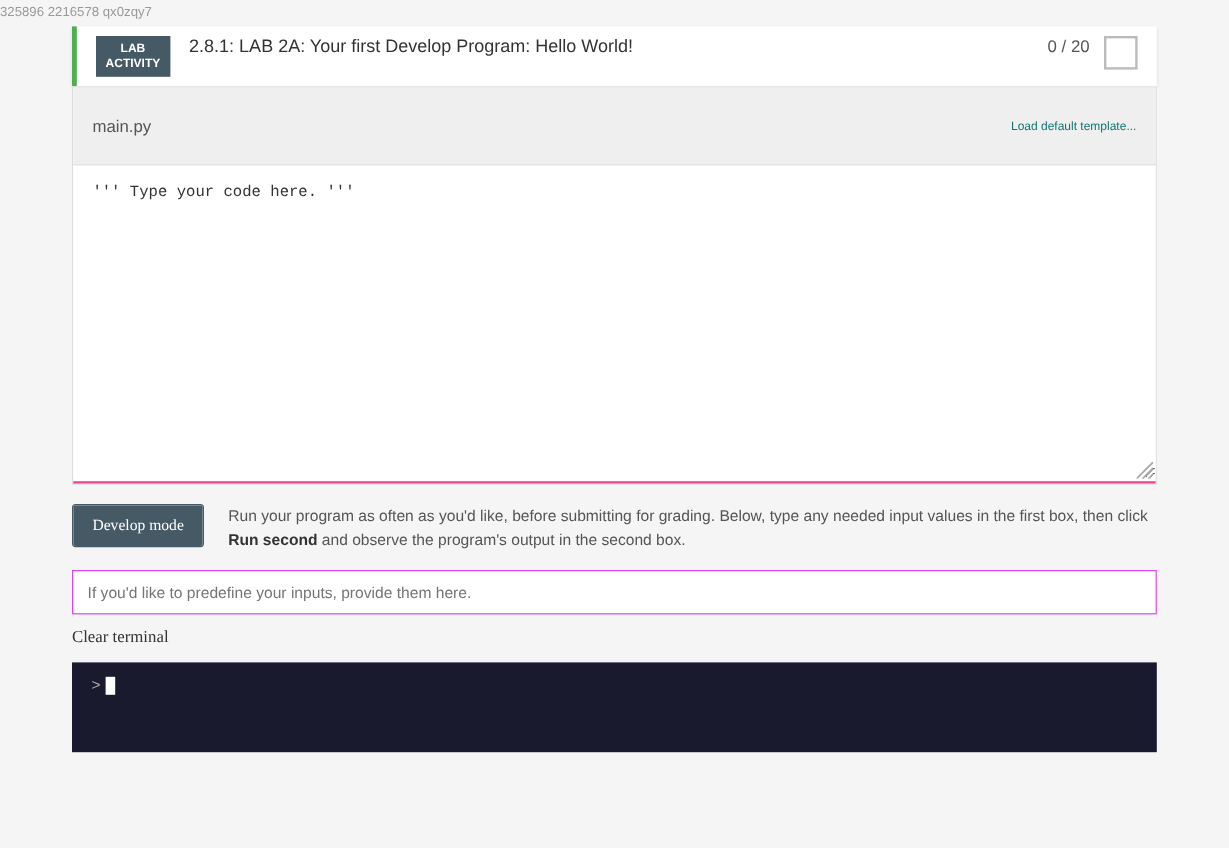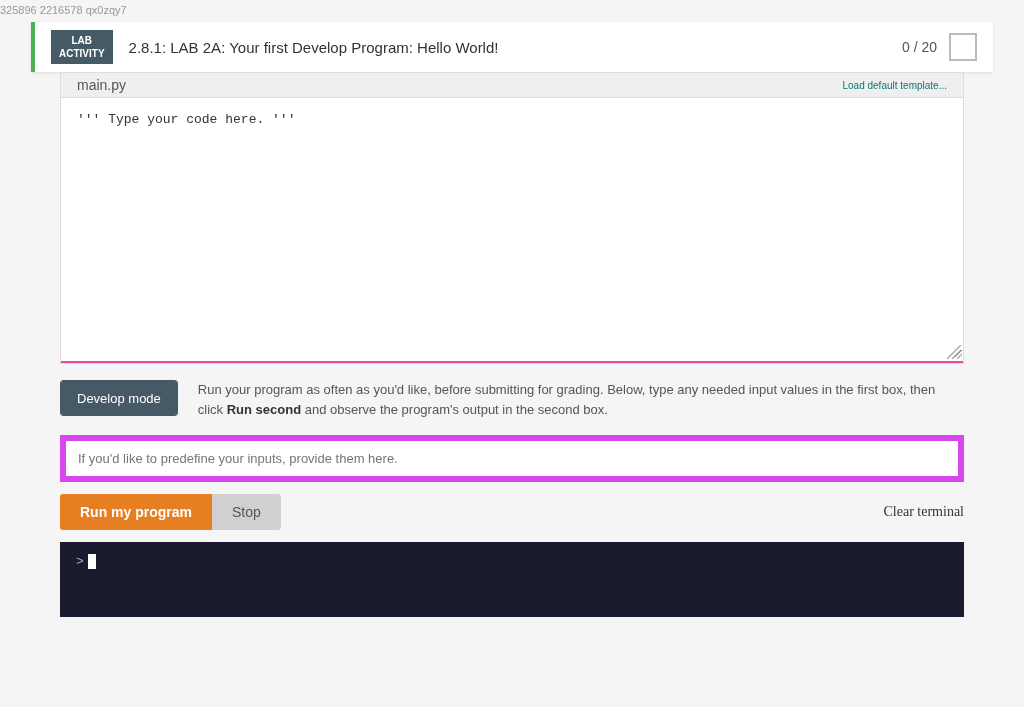--- a/index.html
+++ b/index.html
@@ -13,25 +13,24 @@
     .top-bar {
       height: 22px;
       background: #f5f5f5;
       padding: 4px 0;
       font-size: 11px;
       color: #999;
     }
 
     .lab-header {
       display: flex;
-      align-items: center;
       background: #fff;
       border-left: 4px solid #4caf50;
       padding: 8px 16px;
-      margin: 0 31px;
+      margin: 0 60px;
       box-shadow: 0 1px 3px rgba(0,0,0,0.1);
       justify-content: space-between;
     }
 
     .lab-badge {
       background: #455a64;
       color: #fff;
       font-size: 10px;
       font-weight: bold;
       padding: 4px 8px;
@@ -63,21 +62,21 @@
       margin: 0 60px;
       background: #fff;
       border: 1px solid #ddd;
     }
 
     .editor-header {
       display: flex;
       justify-content: space-between;
       align-items: center;
       background: #efefef;
-      padding: 4px 16px;
+      padding: 24px 16px;
       border-bottom: 1px solid #ddd;
     }
 
     .editor-filename {
       font-size: 14px;
       color: #555;
     }
 
     .load-template-link {
       color: #0f766e;
@@ -137,20 +136,21 @@
       cursor: pointer;
       border: none;
       background: transparent;
       color: #455a64;
       white-space: nowrap;
     }
 
     .mode-btn.active {
       background: #455a64;
       color: #fff;
+      font-family: Liberation Serif, serif;
     }
 
     .mode-description {
       font-size: 13px;
       color: #555;
       line-height: 1.5;
     }
 
     .mode-description strong {
       color: #333;
@@ -163,21 +163,21 @@
 
     .predefine-label {
       font-size: 13px;
       color: #333;
       margin-bottom: 6px;
     }
 
     .predefine-input {
       width: 100%;
       padding: 10px 12px;
-      border: 6px solid #d946ef;
+      border: 1px solid #d946ef;
       font-size: 13px;
       color: #999;
       outline: none;
       margin-bottom: 12px;
     }
 
     .run-controls {
       display: flex;
       align-items: center;
       justify-content: space-between;
@@ -288,24 +288,20 @@
   </div>
   <div class="mode-description">
     Run your program as often as you'd like, before submitting for grading. Below, type any needed
     input values in the first box, then click <strong>Run second</strong> and observe the program's output in the second box.
   </div>
 </div>
 
 <div class="bottom-area">
   <input class="predefine-input" type="text" placeholder="If you'd like to predefine your inputs, provide them here." style="">
   <div class="run-controls">
-    <div class="run-left">
-      <button class="run-btn">Run my program</button>
-      <button class="stop-btn">Stop</button>
-    </div>
     <button class="clear-terminal-btn">Clear terminal</button>
   </div>
 
   
   <div class="terminal-area">
     <span class="terminal-prompt">&gt;</span>
     <span class="terminal-cursor"></span>
   </div>
 </div>
 

